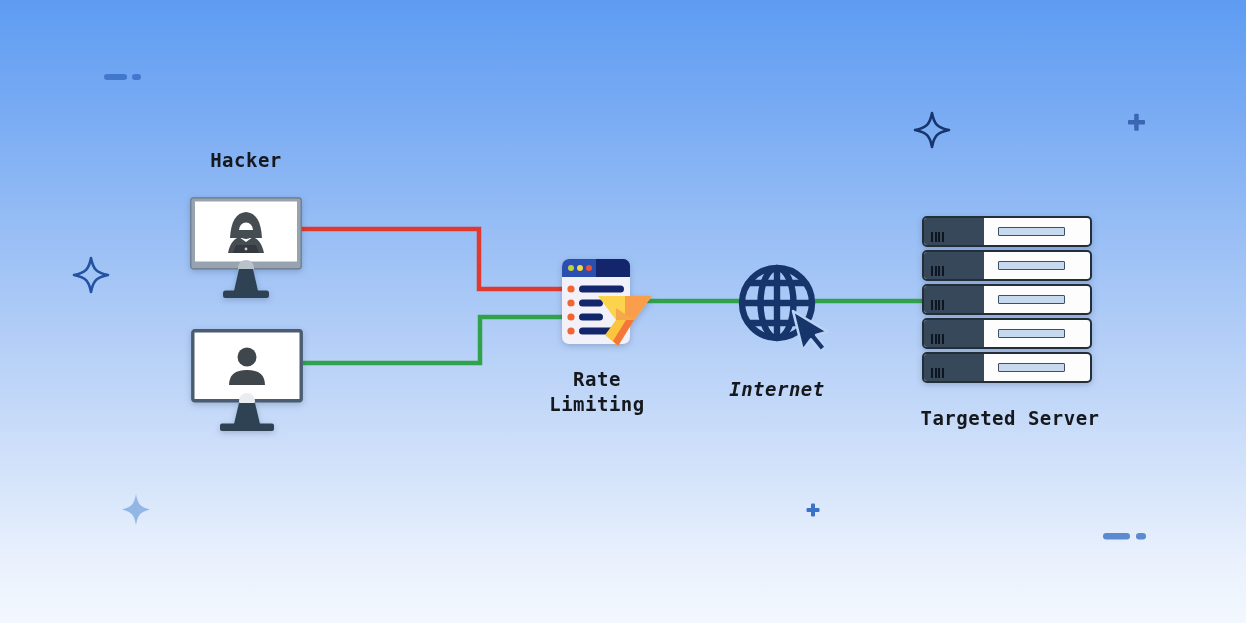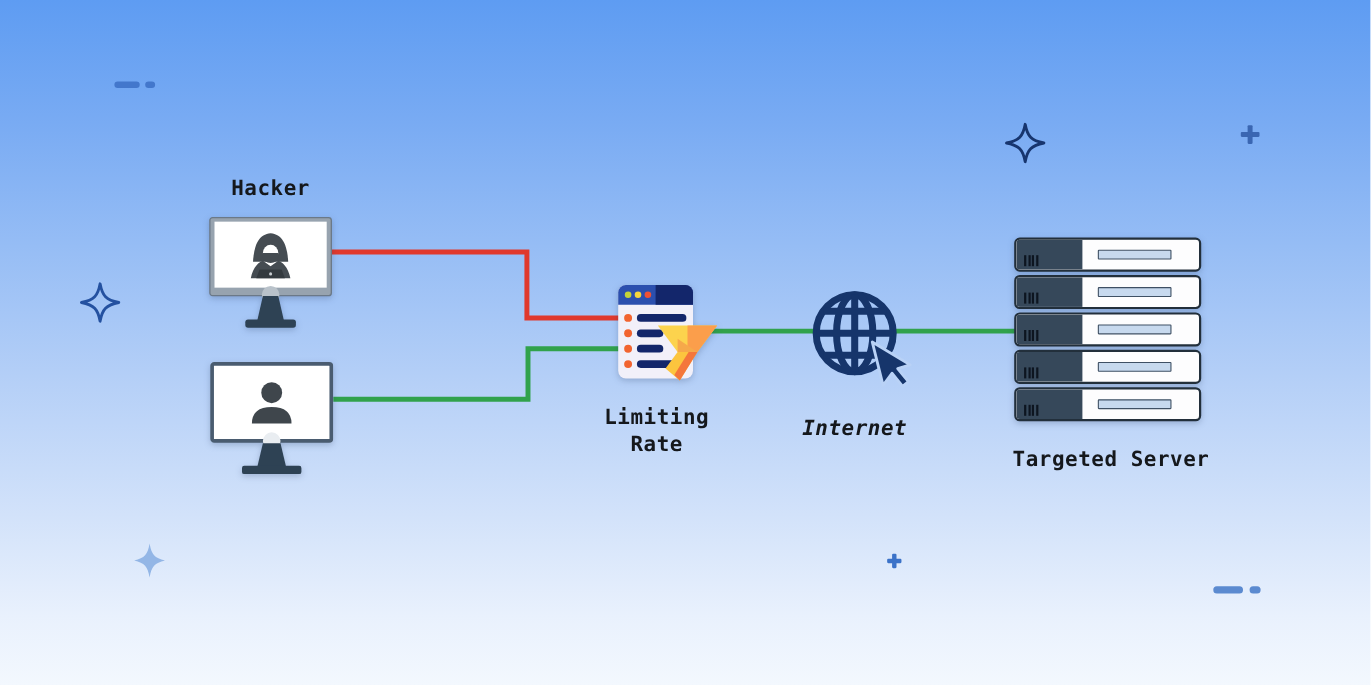--- a/index.html
+++ b/index.html
@@ -56,21 +56,21 @@
     <g fill="#3b72c8">
       <rect x="806.5" y="508" width="13" height="4" rx="1"></rect>
       <rect x="811" y="503.5" width="4" height="13" rx="1"></rect>
     </g>
     <g fill="#3a66b2">
       <rect x="1128" y="120" width="17" height="4.5" rx="1"></rect>
       <rect x="1134.2" y="113.8" width="4.5" height="17" rx="1"></rect>
     </g>
   </svg>
 
-  <div class="label" style="left:180px;top:159px;width:132px;">Hacker</div>
+  <div class="label" style="left:180px;top:148px;width:132px;">Hacker</div>
   <svg class="node shadowed" style="left:190px;top:197px;" width="112" height="103" viewBox="0 0 112 103">
     <rect x="0.8" y="0.8" width="110.4" height="71" rx="2.5" fill="#97a3af" stroke="#6b7988" stroke-width="1.2"></rect>
     <rect x="5" y="4.5" width="102" height="60" fill="#ffffff"></rect>
     <circle cx="56" cy="71" r="8" fill="#b9c2ca"></circle>
     <polygon points="49,72 63,72 68,94 44,94" fill="#2e4254"></polygon>
     <rect x="33" y="93.5" width="46" height="7.5" rx="2.5" fill="#2e4254"></rect>
     <g fill="#454c52">
       <path d="M56,15 C46,16 41,24 40,41 L72,41 C71,24 66,16 56,15 Z"></path>
       <ellipse cx="56" cy="33" rx="7" ry="7.5" fill="#ffffff"></ellipse>
       <path d="M49,33 h14 v4 a7,5 0 0 1 -14,0 Z" fill="#454c52"></path>
@@ -112,22 +112,22 @@
     </g>
     <g>
       <polygon points="42,40 96,40 78,64 60,64" fill="#fcd34d"></polygon>
       <polygon points="69,40 96,40 78,64 69,64" fill="#fb9e4b"></polygon>
       <polygon points="60,64 78,64 62,90 49,79" fill="#fcc53e"></polygon>
       <polygon points="70,64 78,64 62,90 57,85" fill="#f4763b"></polygon>
       <polygon points="60,52 78,64 60,64" fill="#f6a94a"></polygon>
     </g>
   </svg>
   <div class="label" style="left:515px;top:367px;width:164px;">
+    <div>Rate</div>
     <div>Limiting</div>
-    <div>Rate</div>
   </div>
 
   <svg class="node" style="left:735px;top:261px;" width="98" height="100" viewBox="0 0 98 100">
     <g stroke="#16356b" stroke-width="6.4" fill="none">
       <circle cx="42" cy="42" r="35"></circle>
       <ellipse cx="42" cy="42" rx="16.5" ry="35"></ellipse>
       <line x1="42" y1="7" x2="42" y2="77"></line>
       <line x1="13.5" y1="22" x2="70.5" y2="22"></line>
       <line x1="7" y1="42" x2="77" y2="42"></line>
       <line x1="13.5" y1="62" x2="70.5" y2="62"></line>

